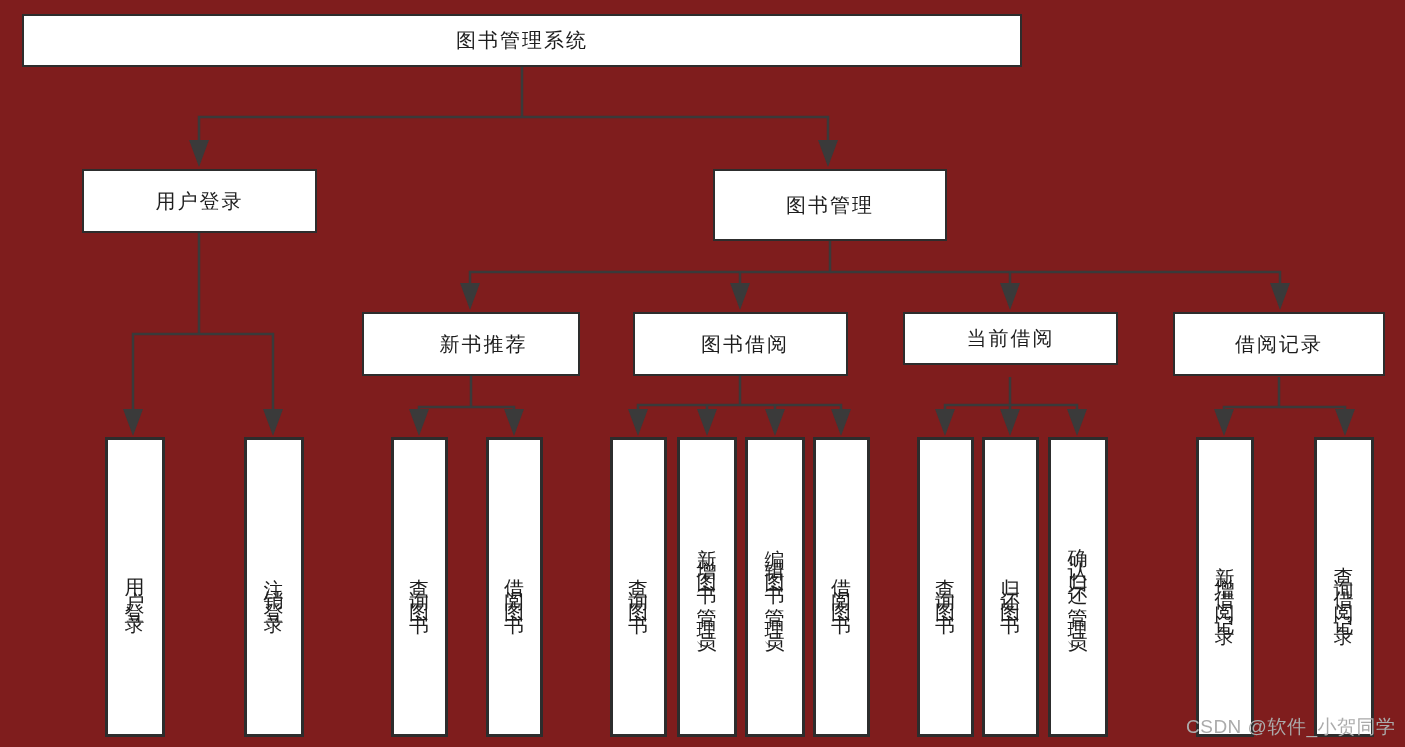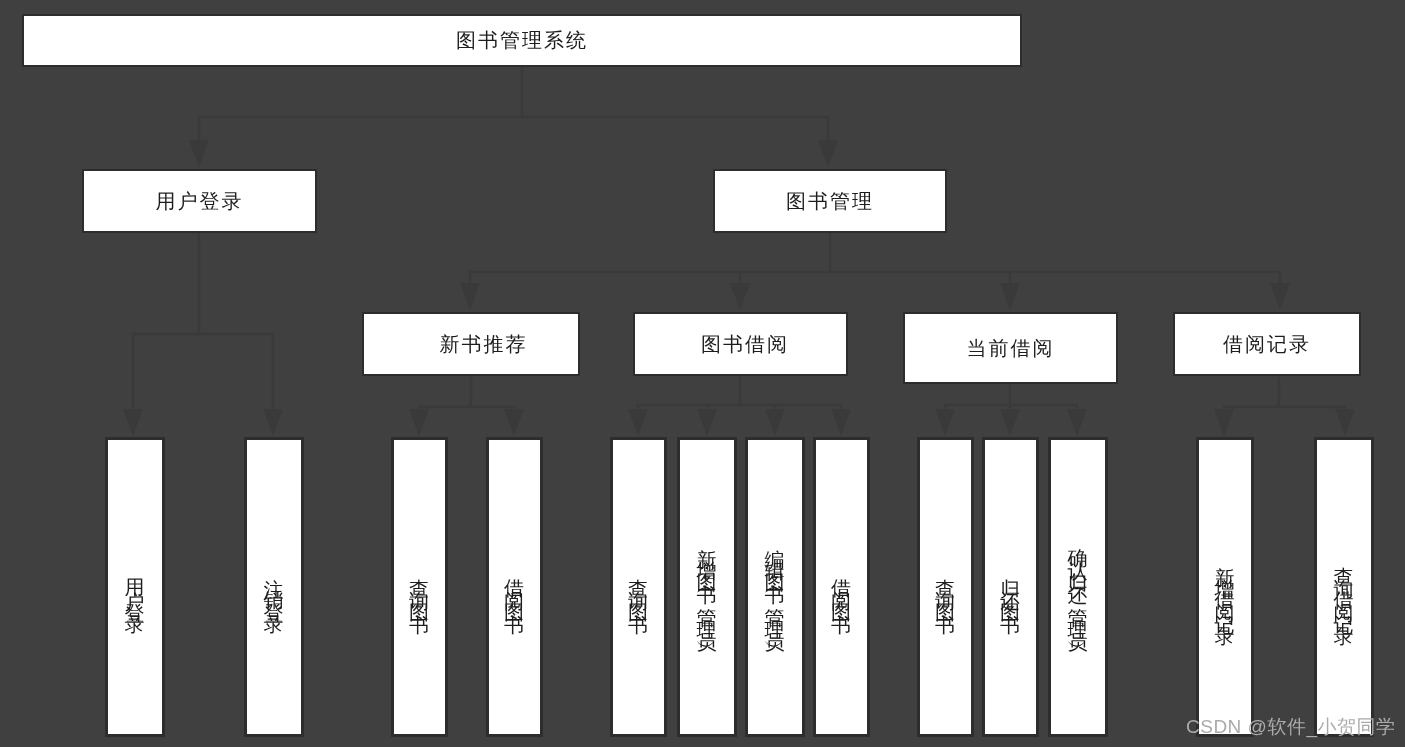--- a/index.html
+++ b/index.html
@@ -5,21 +5,21 @@
   html, body {
     margin: 0;
     padding: 0;
     background: #ffffff;
     font-family: "Liberation Sans", sans-serif;
   }
   .canvas {
     position: relative;
     width: 1405px;
     height: 747px;
-    background: #404040;
+    background: #7f1d1d;
     overflow: hidden;
   }
   .connectors {
     position: absolute;
     left: 0;
     top: 0;
     z-index: 1;
   }
   .hbox {
     position: absolute;
@@ -123,34 +123,34 @@
     </g>
   </svg>
 
   <div class="hbox" style="left:22px; top:14px; width:1000px; height:53px;">
     <span>图书管理系统</span>
   </div>
 
   <div class="hbox" style="left:82px; top:169px; width:235px; height:64px;">
     <span>用户登录</span>
   </div>
-  <div class="hbox" style="left:713px; top:169px; width:234px; height:64px;">
+  <div class="hbox" style="left:713px; top:169px; width:234px; height:72px;">
     <span>图书管理</span>
   </div>
 
   <div class="hbox" style="left:362px; top:312px; width:218px; height:64px;padding-left:25px;">
     <span>新书推荐</span>
   </div>
   <div class="hbox" style="left:633px; top:312px; width:215px; height:64px;padding-left:9px;">
     <span>图书借阅</span>
   </div>
-  <div class="hbox" style="left:903px; top:312px; width:215px; height:72px;">
+  <div class="hbox" style="left:903px; top:312px; width:215px; height:53px;">
     <span>当前借阅</span>
   </div>
-  <div class="hbox" style="left:1173px; top:312px; width:188px; height:64px;">
+  <div class="hbox" style="left:1173px; top:312px; width:212px; height:64px;">
     <span>借阅记录</span>
   </div>
 
   <div class="vbox" style="left:105px; top:437px; width:60px; height:300px;">
     <span>用户登录</span>
   </div>
   <div class="vbox" style="left:244px; top:437px; width:60px; height:300px;">
     <span>注销登录</span>
   </div>
 

